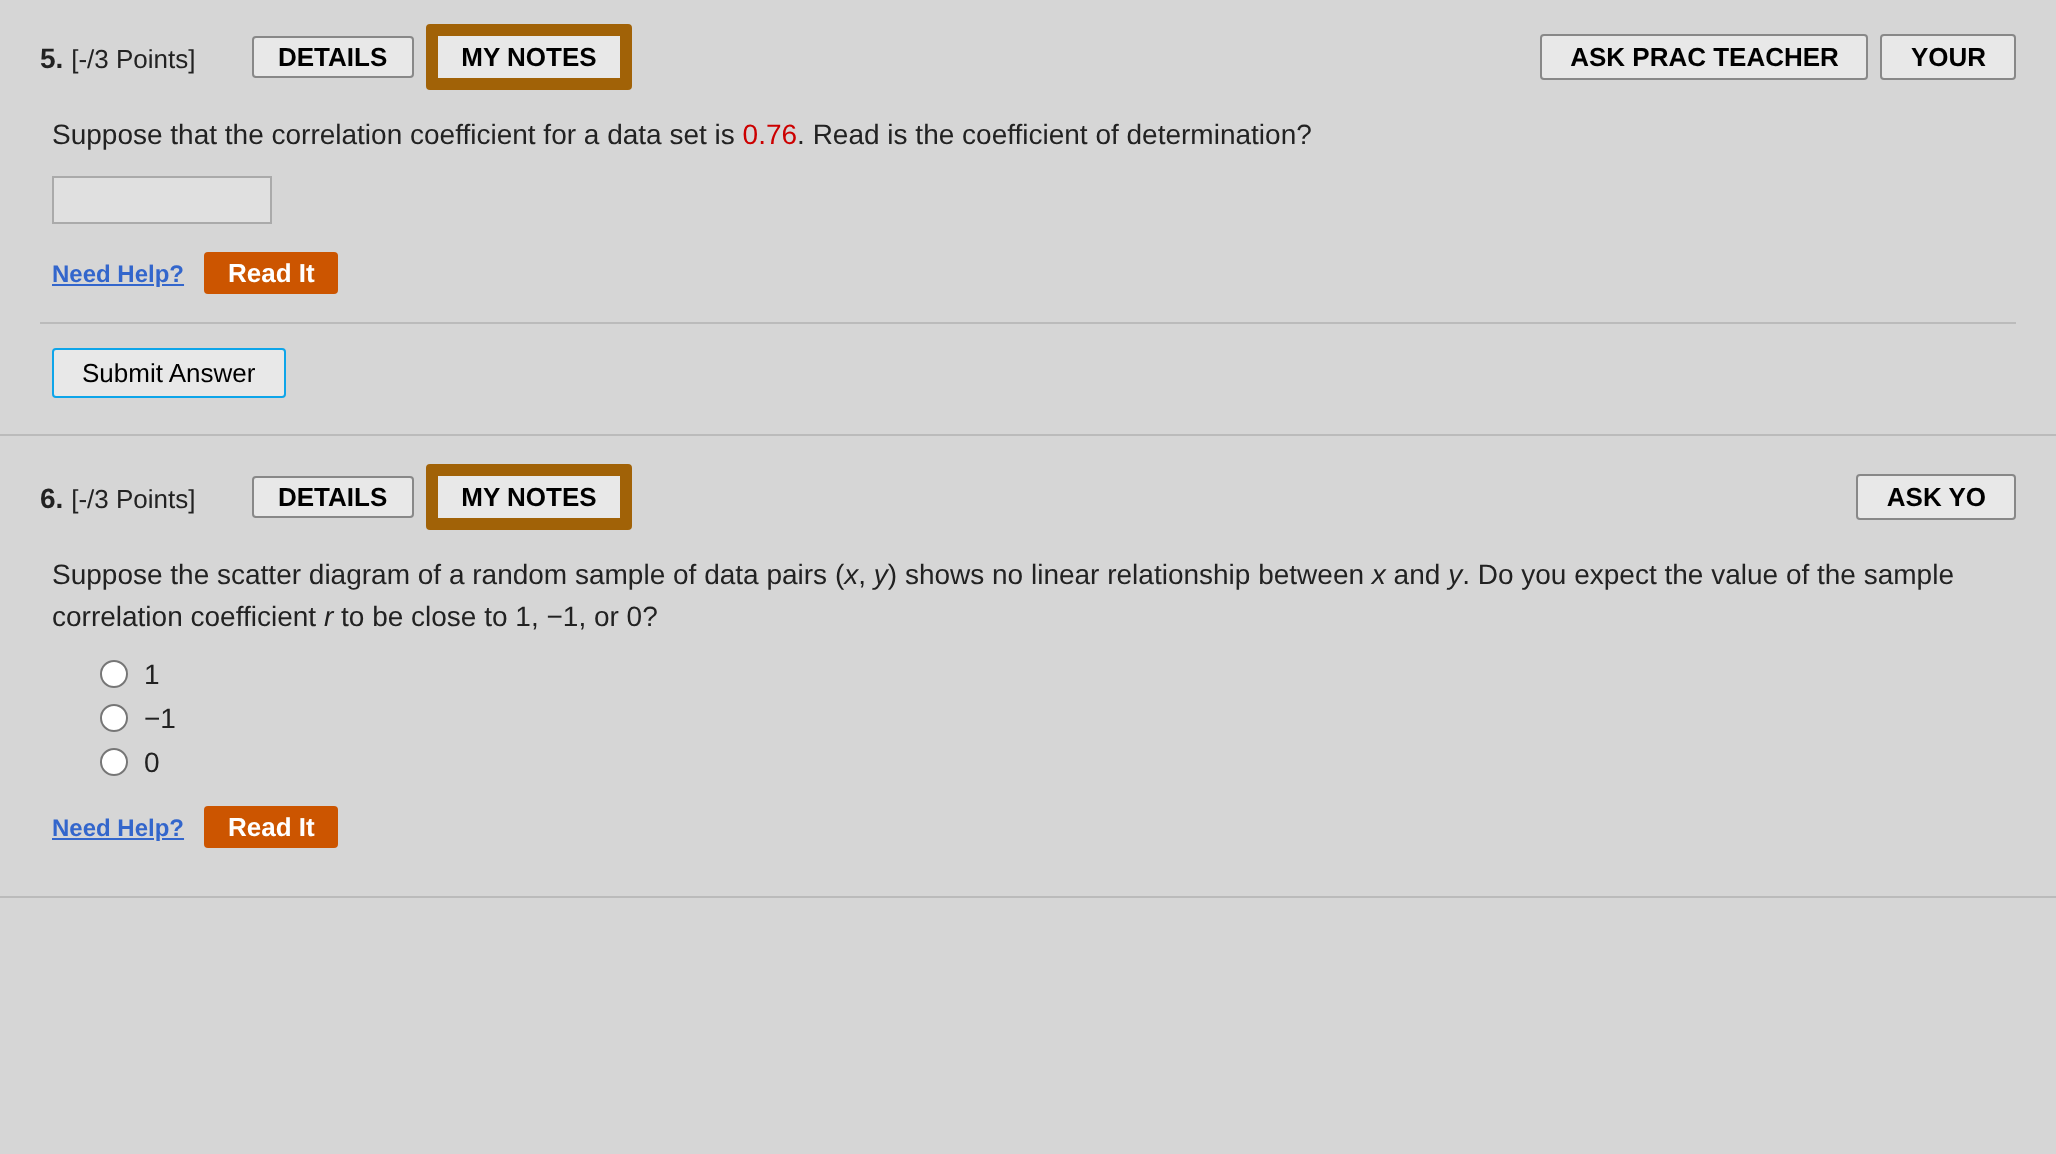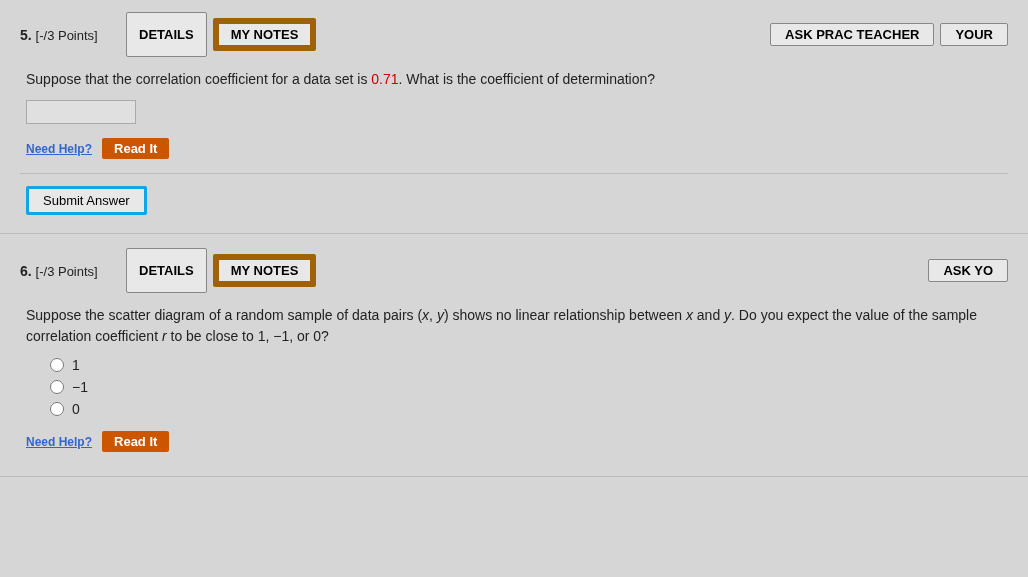--- a/index.html
+++ b/index.html
@@ -33,21 +33,21 @@
 
     .question-number {
       font-weight: bold;
       font-size: 14px;
       min-width: 100px;
     }
 
     .btn-details {
       border: 1px solid #888;
       background: #e8e8e8;
-      padding: 14px 12px;
+      padding: 2px 12px;
       font-size: 13px;
       font-weight: bold;
       cursor: pointer;
       border-radius: 2px;
     }
 
     .btn-mynotes {
       border: 6px solid #a16207;
       background: #e8e8e8;
       padding: 3px 12px;
@@ -117,21 +117,21 @@
       border-radius: 2px;
     }
 
     .divider-line {
       border: none;
       border-top: 1px solid #bbb;
       margin: 6px 0 12px 0;
     }
 
     .btn-submit {
-      border: 3px solid #0ea5e9;
+      border: 1px solid #0ea5e9;
       background: #e8e8e8;
       padding: 4px 14px;
       font-size: 13px;
       cursor: pointer;
       border-radius: 2px;
       margin-left: 6px;
       margin-bottom: 8px;
     }
 
     
@@ -169,21 +169,21 @@
         <span style="font-weight:normal; font-size:13px;">[-/3 Points]</span>
       </span>
       <button class="btn-details">DETAILS</button>
       <button class="btn-mynotes">MY NOTES</button>
       <div style="flex:1"></div>
       <button class="btn-ask-teacher">ASK PRAC TEACHER</button>
       <button class="btn-ask-teacher">YOUR</button>
     </div>
 
     <div class="question-text">
-      <span>Suppose that the correlation coefficient for a data set is </span><span class="highlight">0.71</span><span>. What is the coefficient of determination?</span>
+      <span>Suppose that the correlation coefficient for a data set is </span><span class="highlight">0.76</span><span>. Read is the coefficient of determination?</span>
     </div>
 
     <input class="answer-input" type="text" style="">
 
     <div class="need-help-row">
       <span class="need-help-label">Need Help?</span>
       <button class="btn-read-it">Read It</button>
     </div>
 
     <hr class="divider-line">

